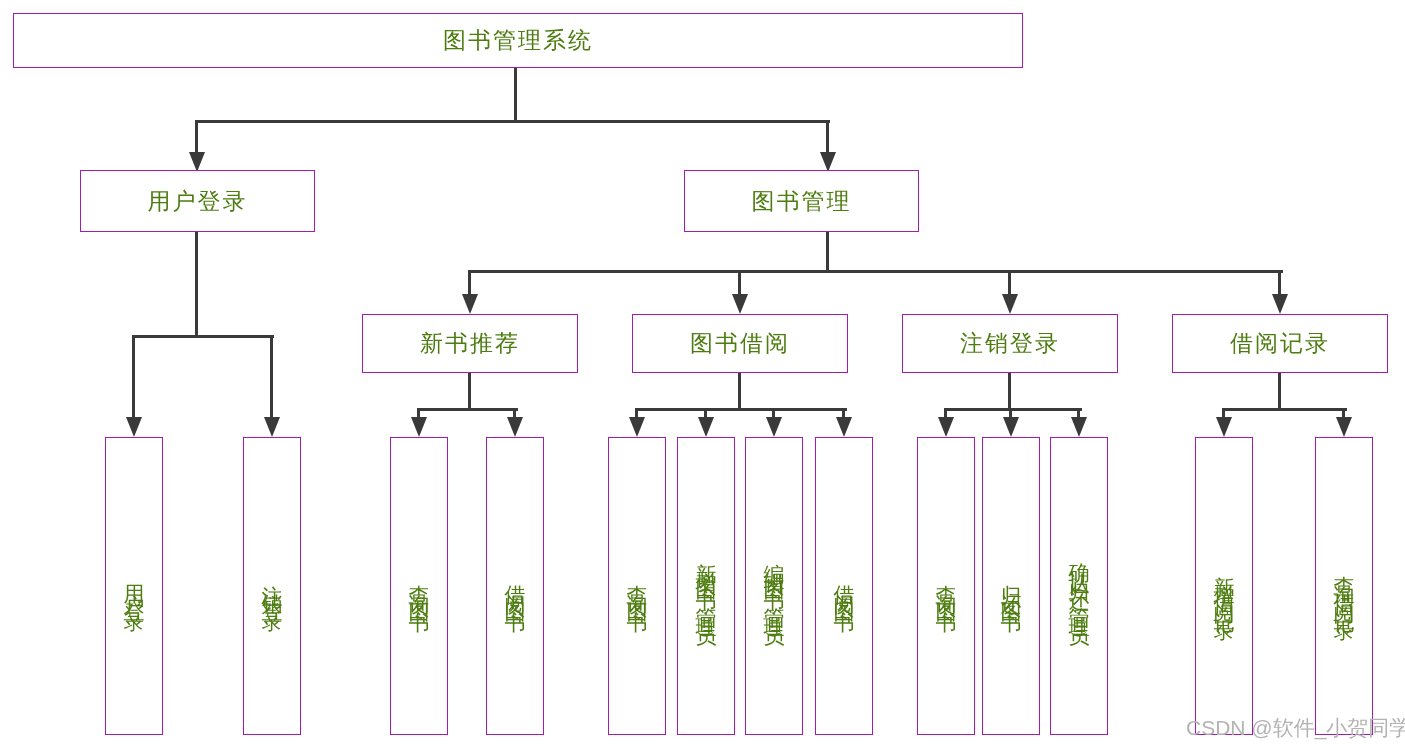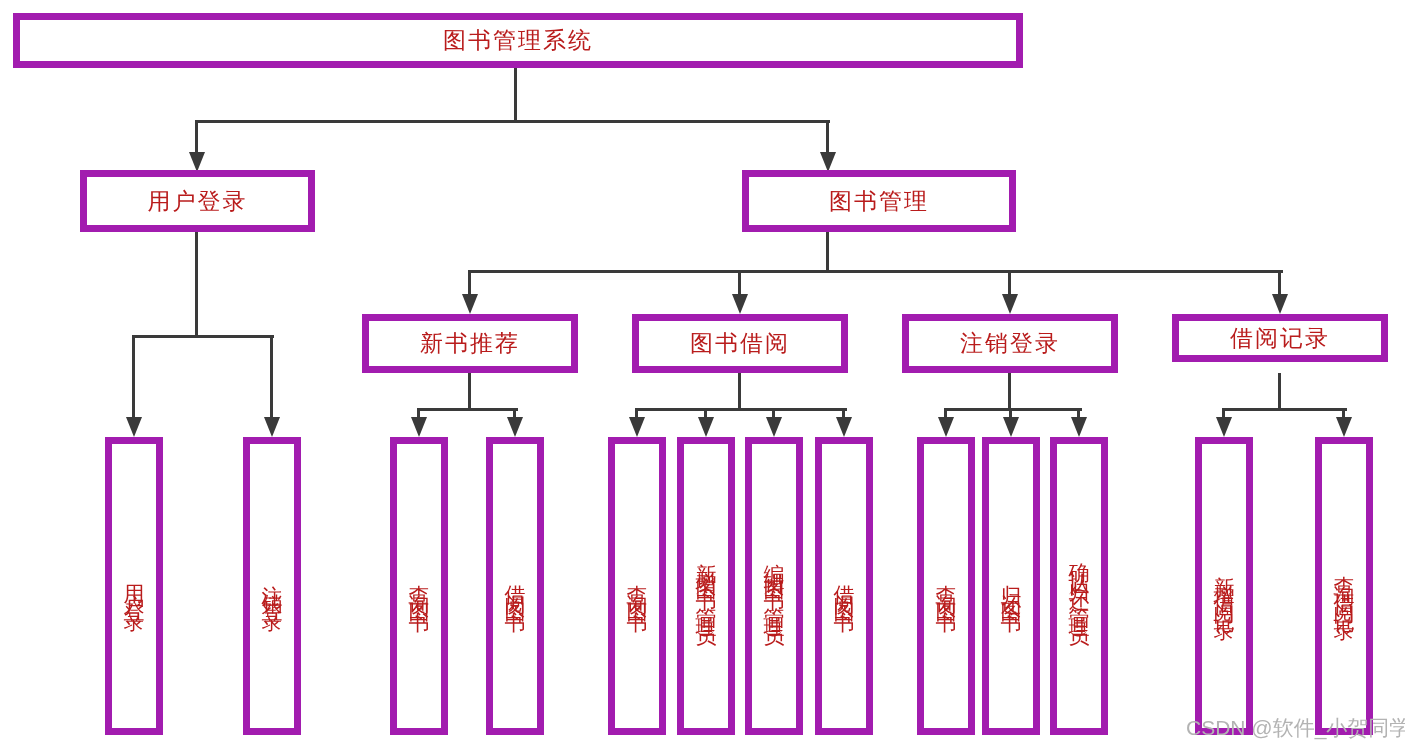--- a/index.html
+++ b/index.html
@@ -2,21 +2,21 @@
 <html><head>
 <meta charset="utf-8">
 <style>
   html,body{margin:0;padding:0;background:#ffffff;}
   .stage{
     position:relative;width:1405px;height:747px;background:#ffffff;
     font-family:"Liberation Sans",sans-serif;overflow:hidden;
   }
   .node{
     position:absolute;box-sizing:border-box;
-    border:7px solid #a21caf;background:#ffffff;color:#b91c1c;
+    border:1px solid #a21caf;background:#ffffff;color:#4d7c0f;
     display:flex;align-items:center;justify-content:center;
     font-size:23px;letter-spacing:2px;white-space:nowrap;
   }
   .node.v{
     writing-mode:vertical-rl;
     font-size:21px;letter-spacing:9px;white-space:normal;
   }
   .ln{position:absolute;background:#3a3a3a;}
   .ar{
     position:absolute;width:0;height:0;
@@ -88,26 +88,26 @@
   <div class="ln" style="left:1278px;top:373px;width:3px;height:38px"></div>
   <div class="ln" style="left:1222px;top:408px;width:125px;height:3px"></div>
   <div class="ln" style="left:1222px;top:408px;width:3px;height:13px"></div>
   <div class="ar" style="left:1216px;top:417px"></div>
   <div class="ln" style="left:1342px;top:408px;width:3px;height:13px"></div>
   <div class="ar" style="left:1336px;top:417px"></div>
 
   <div class="node" style="left:13px;top:13px;width:1010px;height:55px">图书管理系统</div>
 
   <div class="node" style="left:80px;top:170px;width:235px;height:62px">用户登录</div>
-  <div class="node" style="left:742px;top:170px;width:274px;height:62px">图书管理</div>
+  <div class="node" style="left:684px;top:170px;width:235px;height:62px">图书管理</div>
 
   <div class="node" style="left:362px;top:314px;width:216px;height:59px">新书推荐</div>
   <div class="node" style="left:632px;top:314px;width:216px;height:59px">图书借阅</div>
   <div class="node" style="left:902px;top:314px;width:216px;height:59px">注销登录</div>
-  <div class="node" style="left:1172px;top:314px;width:216px;height:48px">借阅记录</div>
+  <div class="node" style="left:1172px;top:314px;width:216px;height:59px">借阅记录</div>
 
   <div class="node v" style="left:105px;top:437px;width:58px;height:298px">用户登录</div>
   <div class="node v" style="left:243px;top:437px;width:58px;height:298px">注销登录</div>
 
   <div class="node v" style="left:390px;top:437px;width:58px;height:298px">查询图书</div>
   <div class="node v" style="left:486px;top:437px;width:58px;height:298px">借阅图书</div>
 
   <div class="node v" style="left:608px;top:437px;width:58px;height:298px">查询图书</div>
   <div class="node v" style="left:677px;top:437px;width:58px;height:298px">新增图书（管理员）</div>
   <div class="node v" style="left:745px;top:437px;width:58px;height:298px">编辑图书（管理员）</div>

